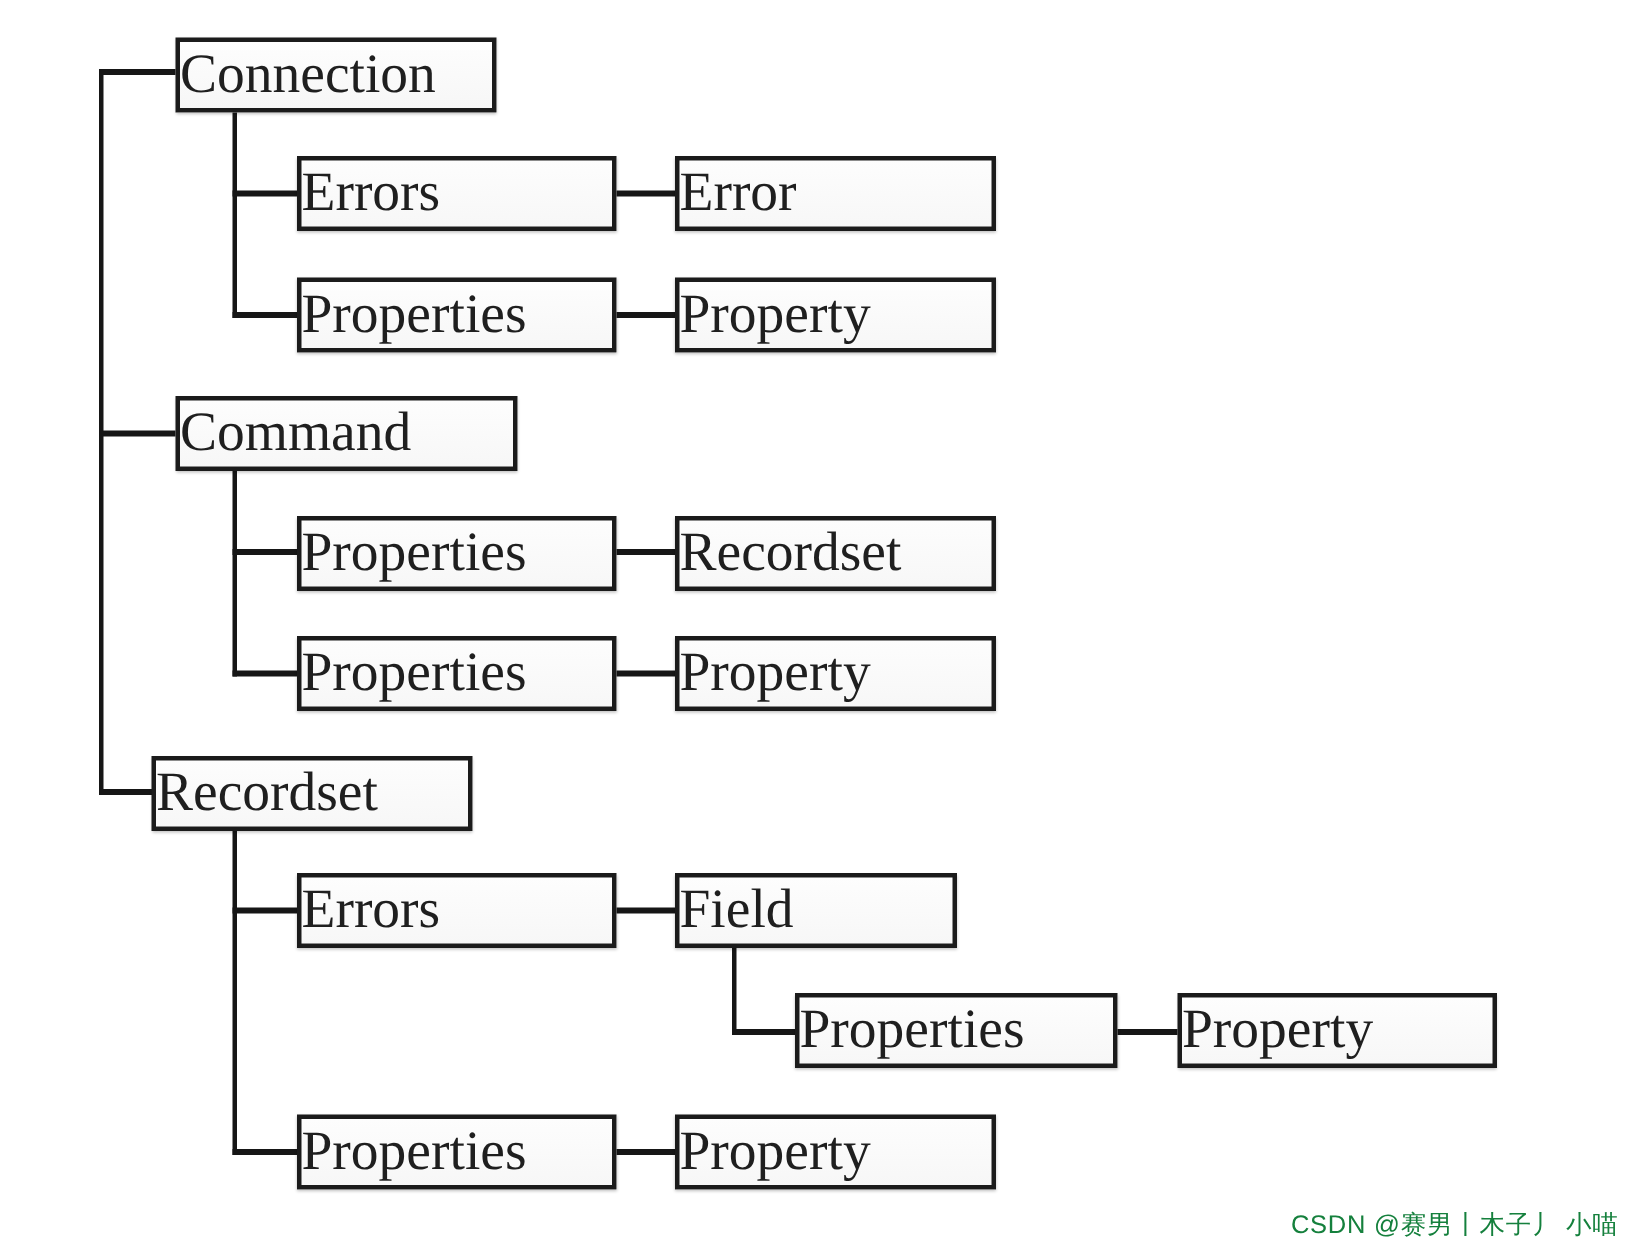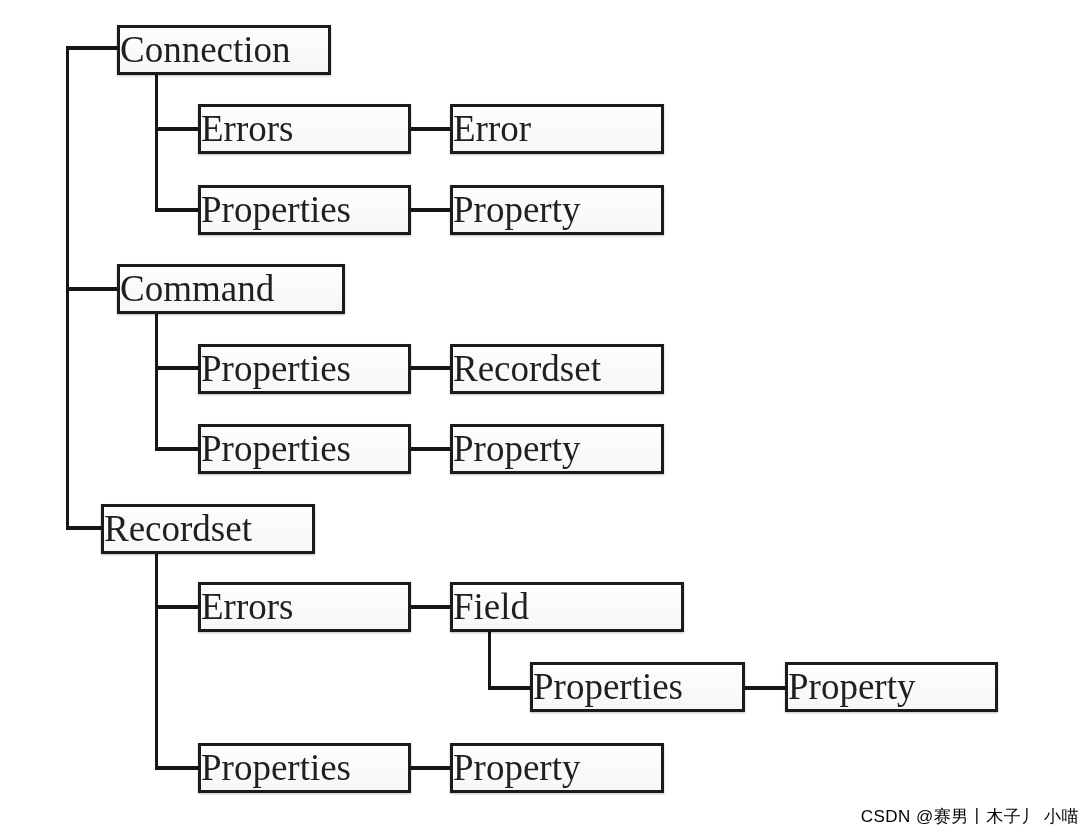--- a/index.html
+++ b/index.html
@@ -33,21 +33,21 @@
     background: #161616;
   }
   .hline { height: 4px; }
   .vline { width: 3px; }
   #watermark {
     position: absolute;
     right: 6px;
     bottom: 10px;
     font-family: "Liberation Sans", "DejaVu Sans", sans-serif;
     font-size: 17px;
-    color: #000000;
+    color: #15803d;
     letter-spacing: 0.5px;
   }
 </style>
 </head>
 <body>
 
 <div id="canvas">
 
   <div class="line vline" style="left:66px; top:46px; height:484px;"></div>
   <div class="line hline" style="left:66px; top:46px; width:51px;"></div>
@@ -83,20 +83,20 @@
   <div class="node" style="left:198px; top:104px; width:213px;">Errors</div>
   <div class="node" style="left:198px; top:185px; width:213px;">Properties</div>
   <div class="node" style="left:450px; top:185px; width:214px;">Property</div>
 
   <div class="node" style="left:198px; top:344px; width:213px;">Properties</div>
   <div class="node" style="left:450px; top:344px; width:214px;">Recordset</div>
   <div class="node" style="left:198px; top:424px; width:213px;">Properties</div>
   <div class="node" style="left:450px; top:424px; width:214px;">Property</div>
 
   <div class="node" style="left:198px; top:582px; width:213px;">Errors</div>
-  <div class="node" style="left:450px; top:582px; width:234px;">Field</div>
+  <div class="node" style="left:450px; top:582px; width:188px;">Field</div>
   <div class="node" style="left:530px; top:662px; width:215px;">Properties</div>
   <div class="node" style="left:785px; top:662px; width:213px;">Property</div>
   <div class="node" style="left:198px; top:743px; width:213px;">Properties</div>
   <div class="node" style="left:450px; top:743px; width:214px;">Property</div>
 
   <div id="watermark">CSDN @赛男丨木子丿 小喵</div>
 </div>
 
 </body></html>

